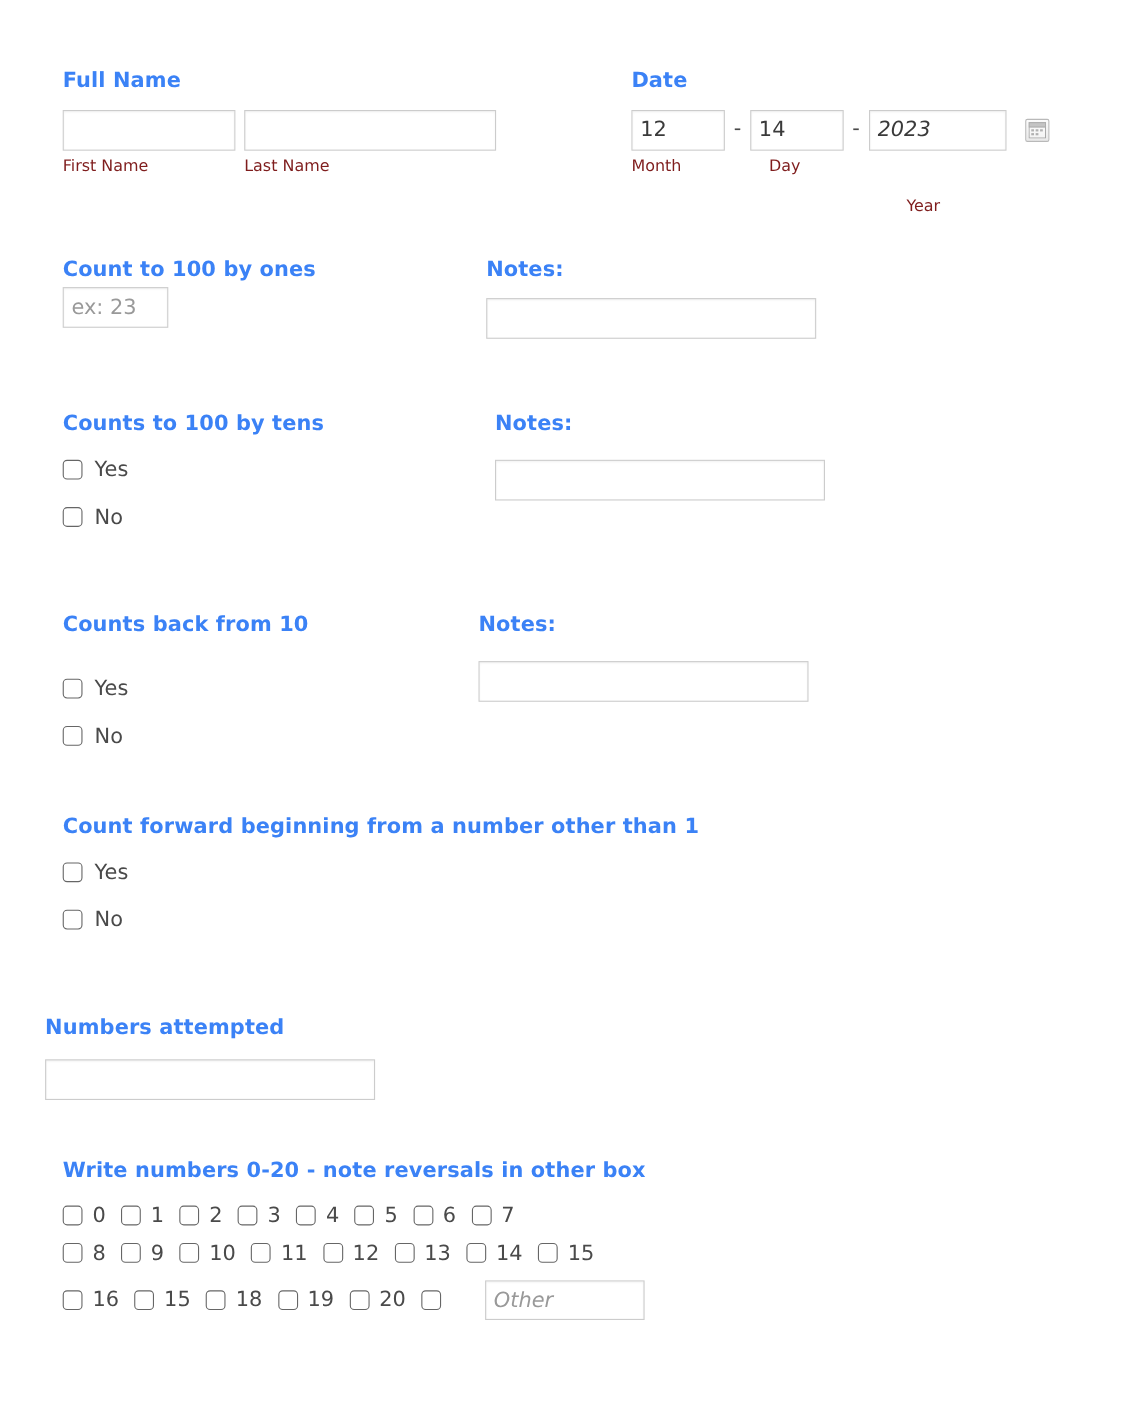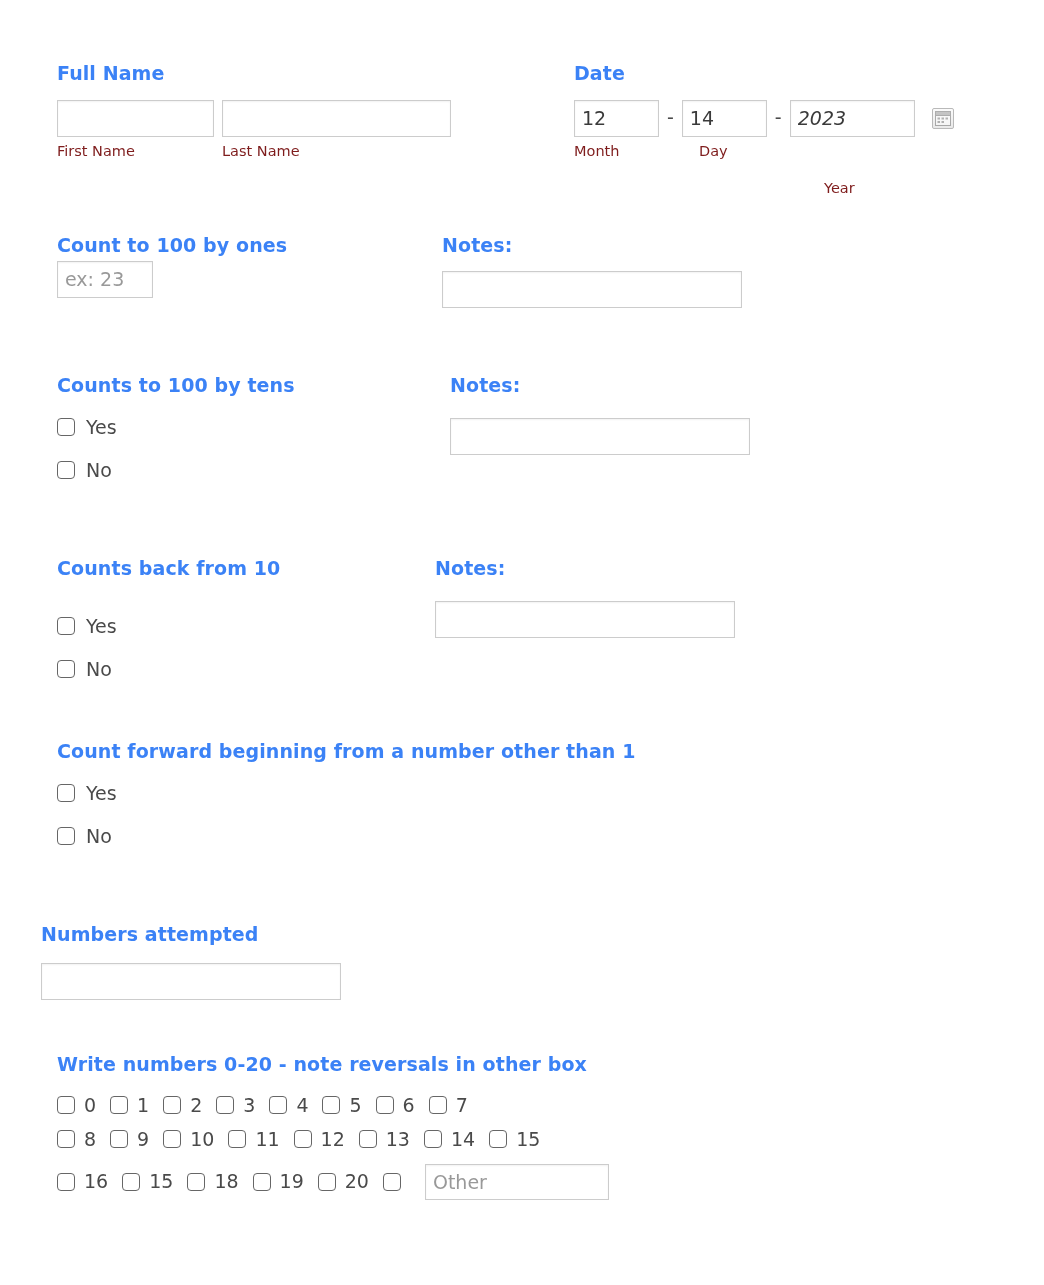--- a/index.html
+++ b/index.html
@@ -156,21 +156,21 @@
     align-items: center;
     margin-bottom: 15px;
   }
   .num-item {
     display: flex;
     align-items: center;
     gap: 9px;
     margin-right: 14px;
   }
   .num-item .cb-text { font-size: 19px; }
-  #other-input { width: 184px; height: 36px; margin-left: 10px; }
+  #other-input { width: 145px; height: 36px; margin-left: 26px; font-style: italic; }
 </style>
 </head>
 <body>
 
 <div class="form-root">
 
   <div class="blk" id="blk-fullname">
     <div class="q-label">Full Name</div>
     <div class="name-row">
       <input class="txtin" id="first-name" type="text" value="" style="">

